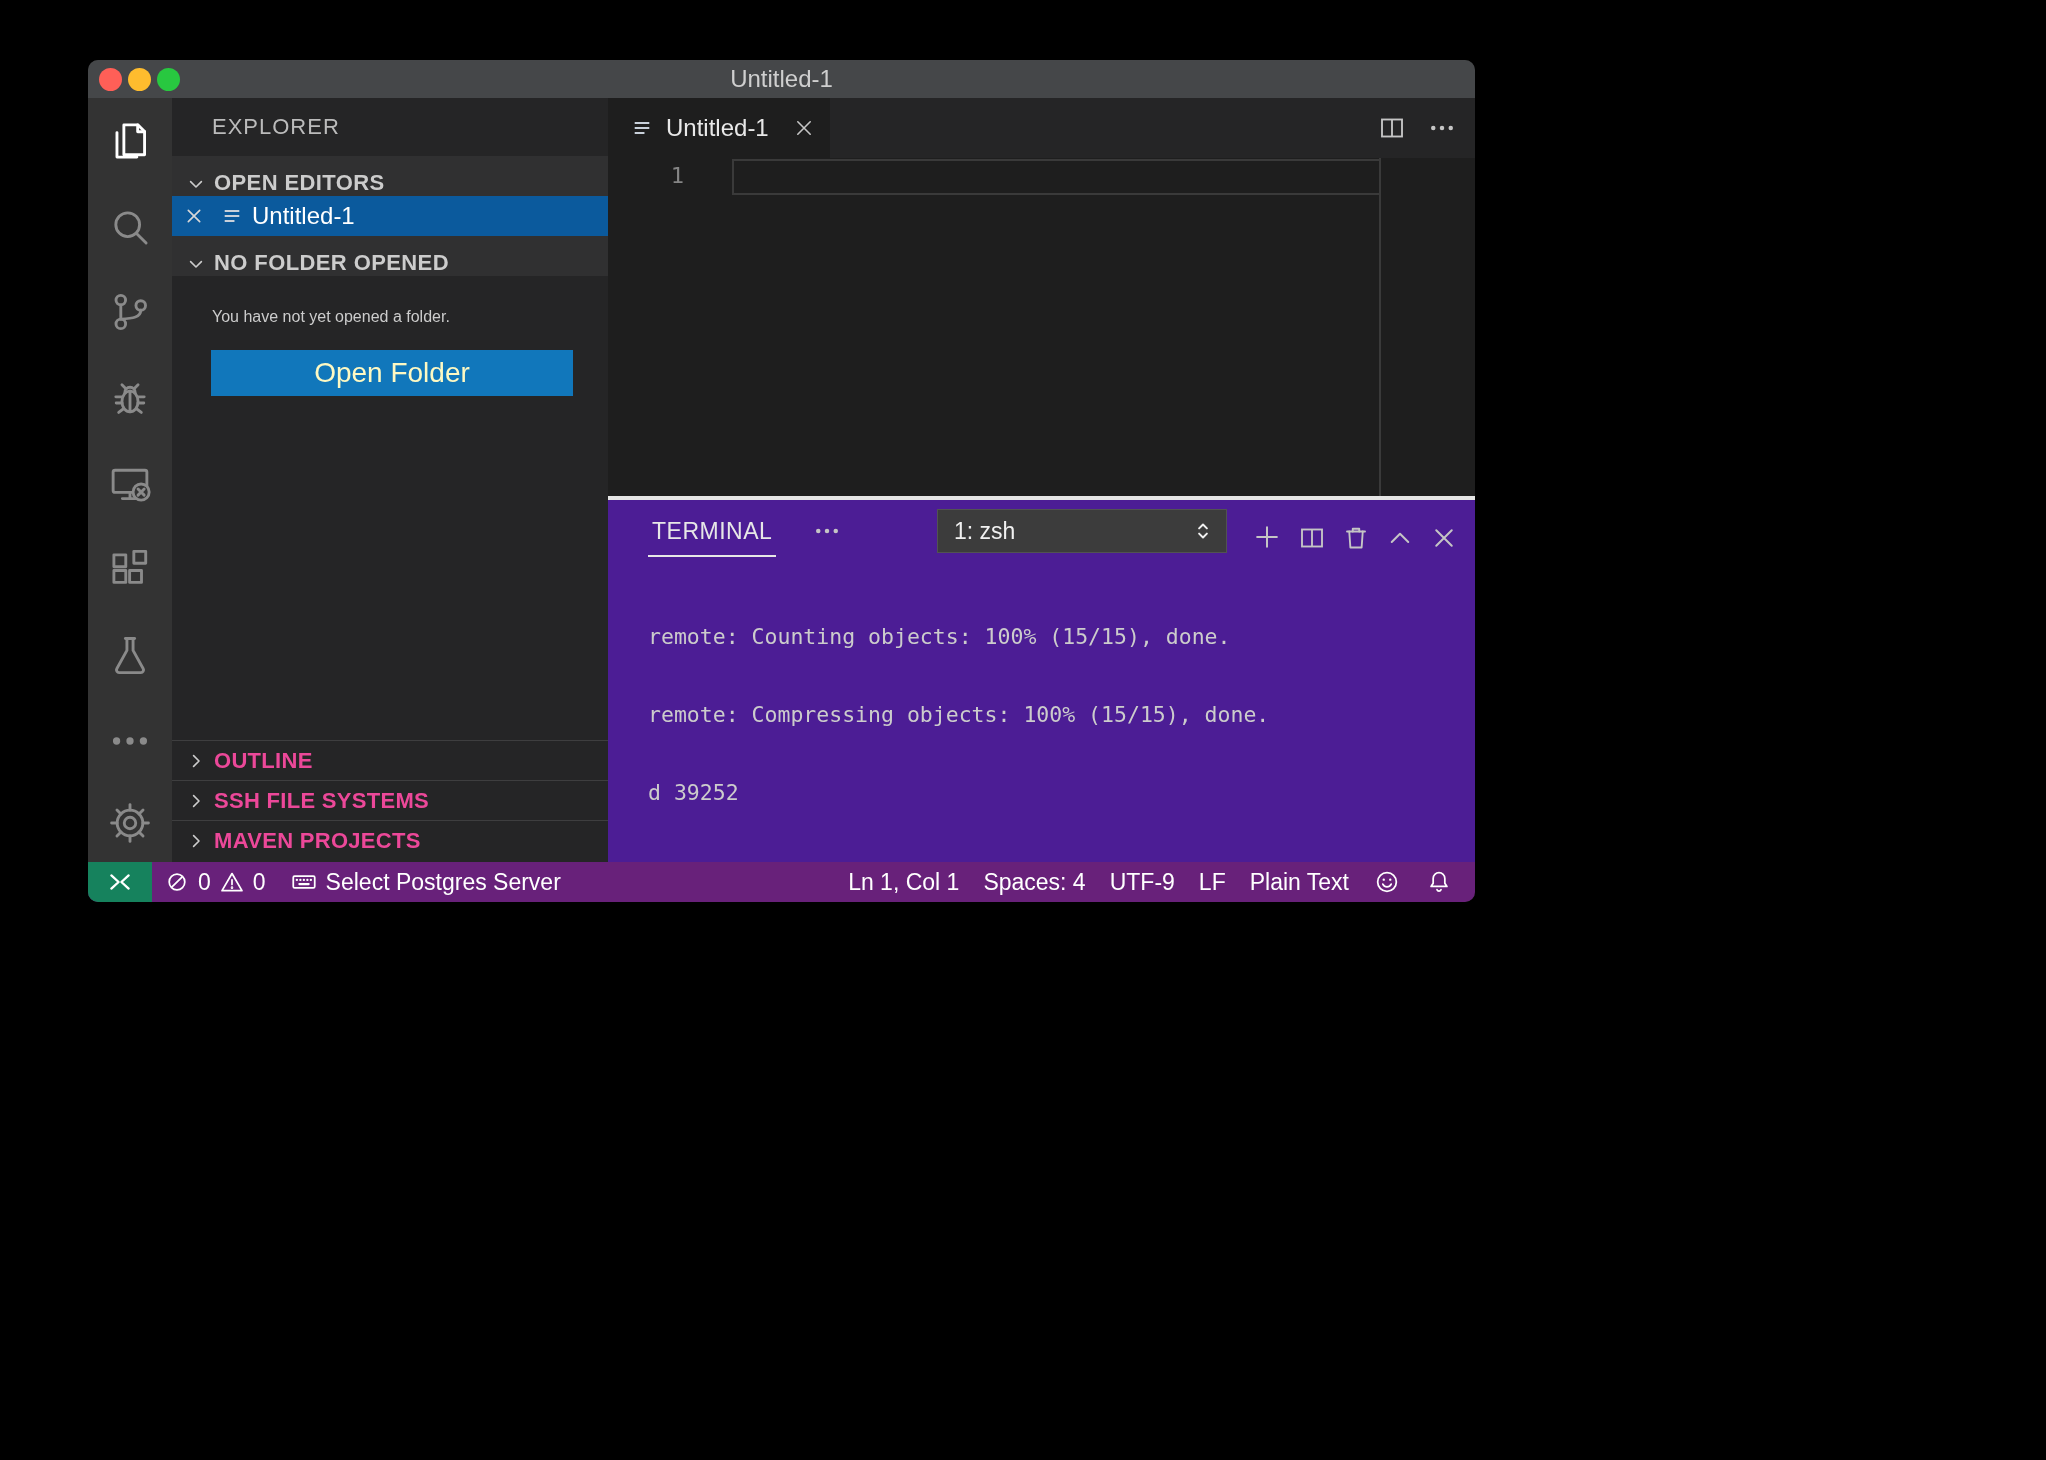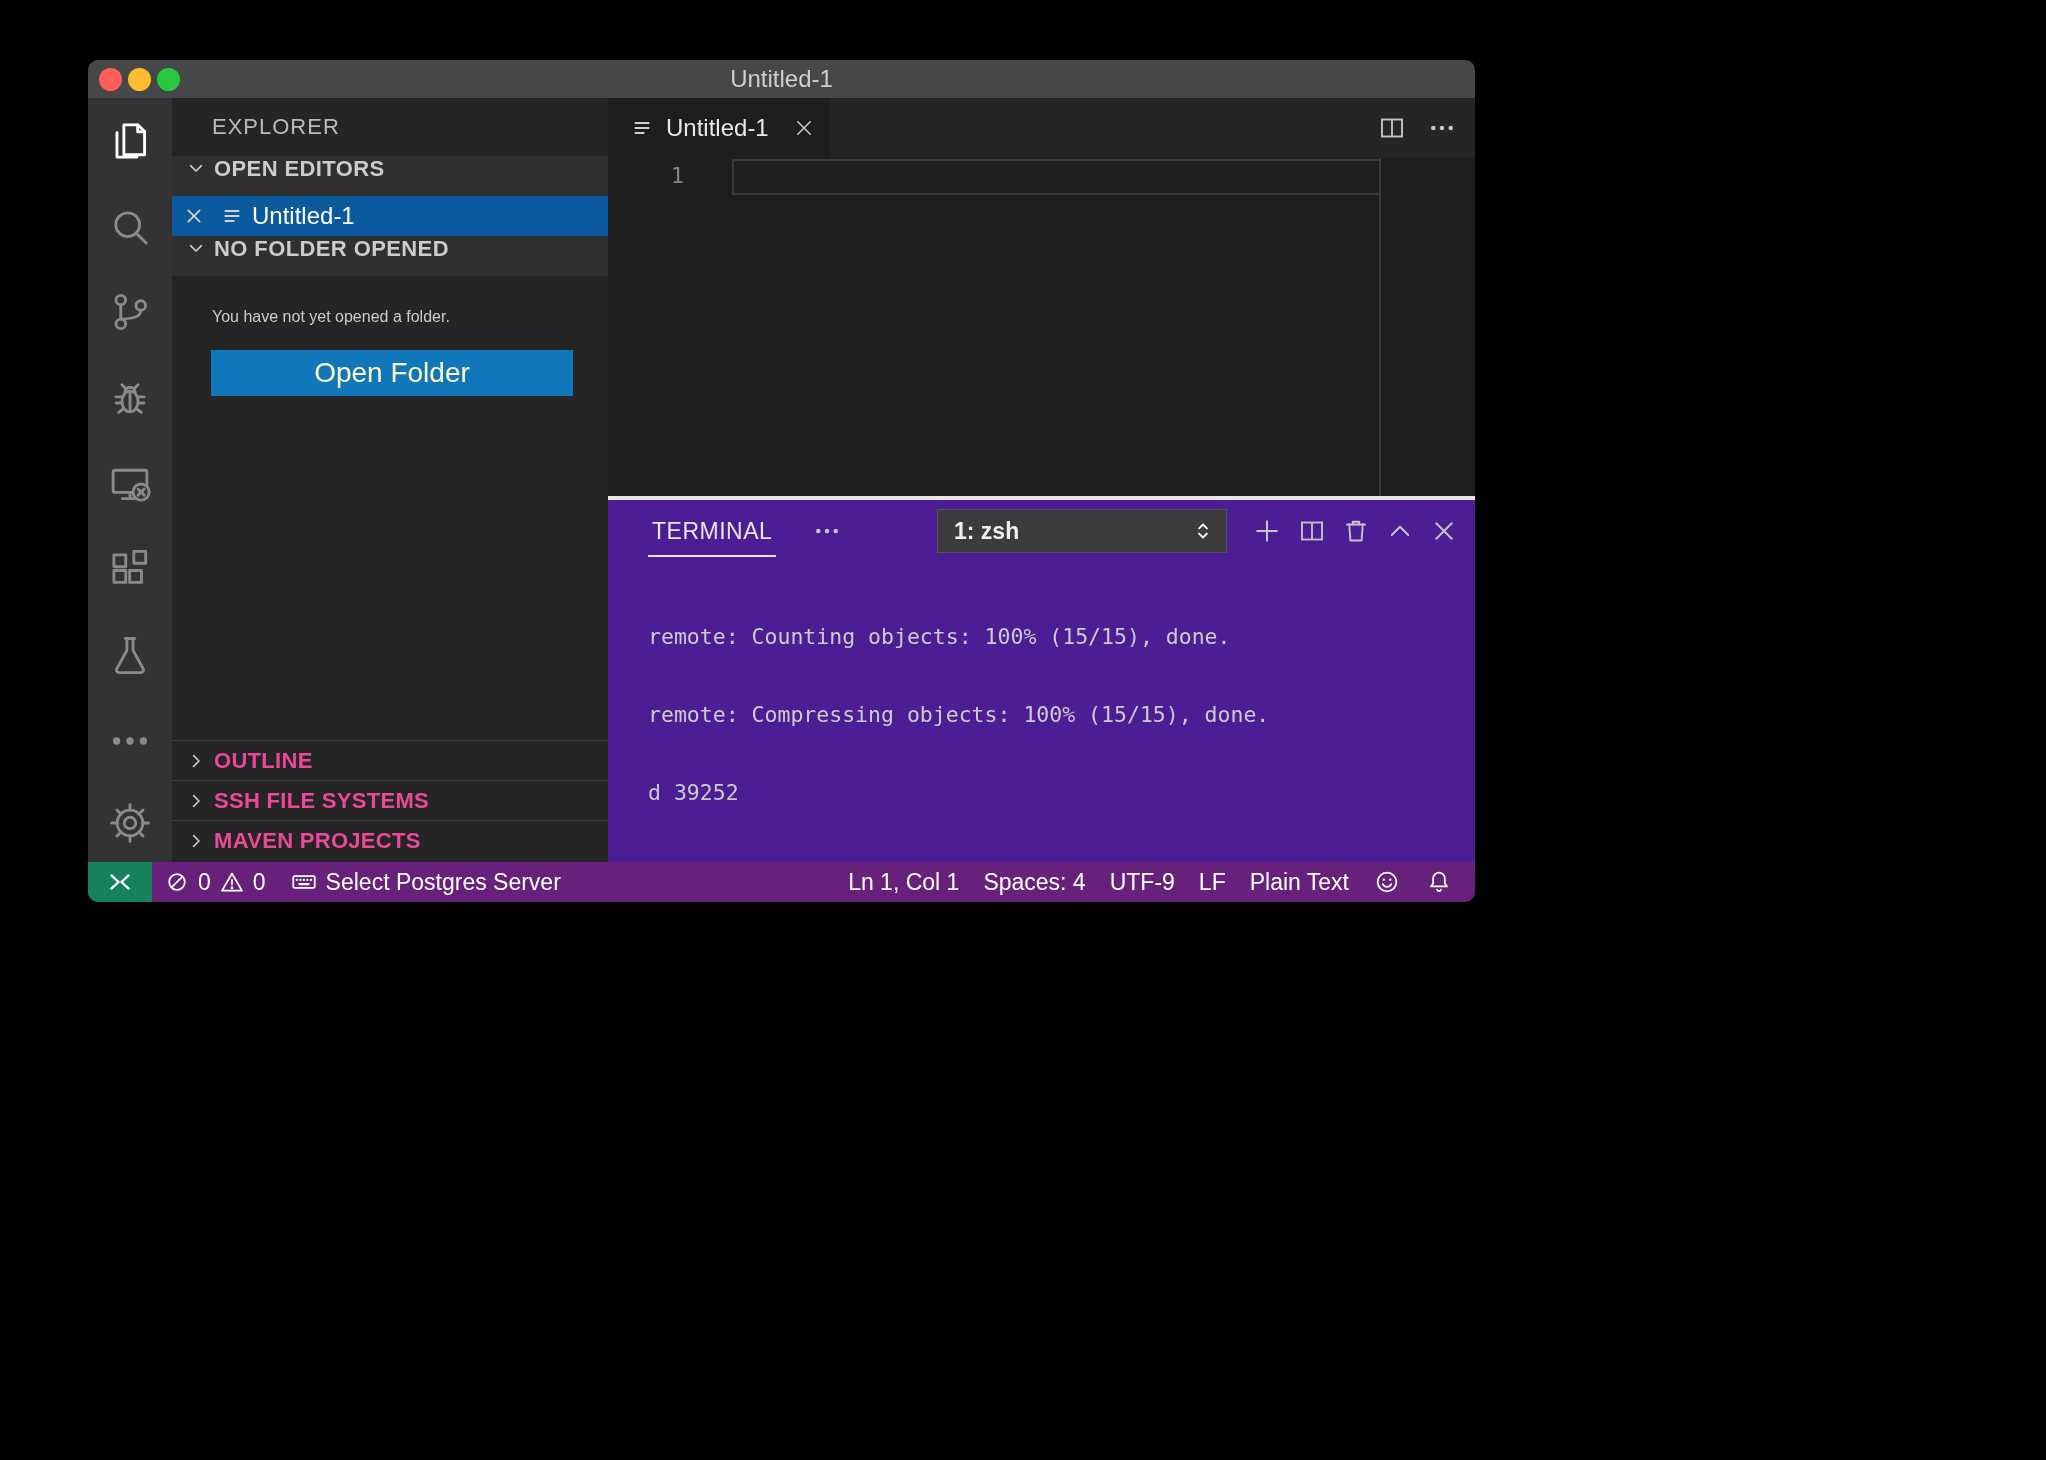--- a/index.html
+++ b/index.html
@@ -50,21 +50,21 @@
   
   .sidebar {
     width:436px; flex:0 0 436px; background:#252526;
     display:flex; flex-direction:column; position:relative;
   }
   .sidebar-title {
     height:58px; display:flex; align-items:center; padding-left:40px;
     color:#bbbbbb; font-size:22px; letter-spacing:1px;
   }
   .section-header {
-    height:40px; display:flex; align-items:flex-start; gap:6px;
+    height:40px; display:flex; align-items:flex-end; gap:6px;
     padding-left:12px; background:rgba(128,128,128,0.12);
     color:#cccccc; font-size:22px; font-weight:bold; letter-spacing:0.4px;
     cursor:pointer;
   }
   .oe-row {
     height:40px; display:flex; align-items:center;
     background:#0b5a9d; color:#ffffff; font-size:24px; cursor:pointer;
   }
   .oe-close { width:44px; display:flex; justify-content:center; color:#d7d7d7; }
   .oe-ficon { margin:0 8px 0 4px; color:#c8d0da; display:flex; }
@@ -110,21 +110,21 @@
   .panel {
     height:366px; flex:0 0 366px; border-top:4px solid #e5e5e5;
     display:flex; flex-direction:column; background:#4c1d95;
   }
   .panel-header { height:62px; flex:0 0 62px; display:flex; align-items:center; padding:0 16px 0 40px; }
   .panel-title {
     color:#e7e7e7; font-size:23px; letter-spacing:0.5px;
     border-bottom:2px solid #e7e7e7; padding:12px 4px 10px 4px; cursor:pointer;
   }
   .panel-dots { margin-left:36px; color:#c5c5c5; display:flex; cursor:pointer; }
-  .panel-actions { margin-left:auto; display:flex; align-items:center; gap:14px; color:#c5c5c5;font-weight:bold; }
+  .panel-actions { margin-left:auto; display:flex; align-items:flex-end; gap:14px; color:#c5c5c5; }
   .terminal-select {
     width:290px; height:44px; background:#3c3c3c; border:1px solid #525252;
     color:#f0f0f0; font-size:23px; display:flex; align-items:center;
     padding:0 10px 0 16px; margin-right:10px; cursor:pointer;
   }
   .ts-value { flex:1; }
   .pa-btn { display:flex; align-items:center; cursor:pointer; }
 
   .terminal {
     flex:1; padding:10px 20px 0 40px; overflow:hidden;

